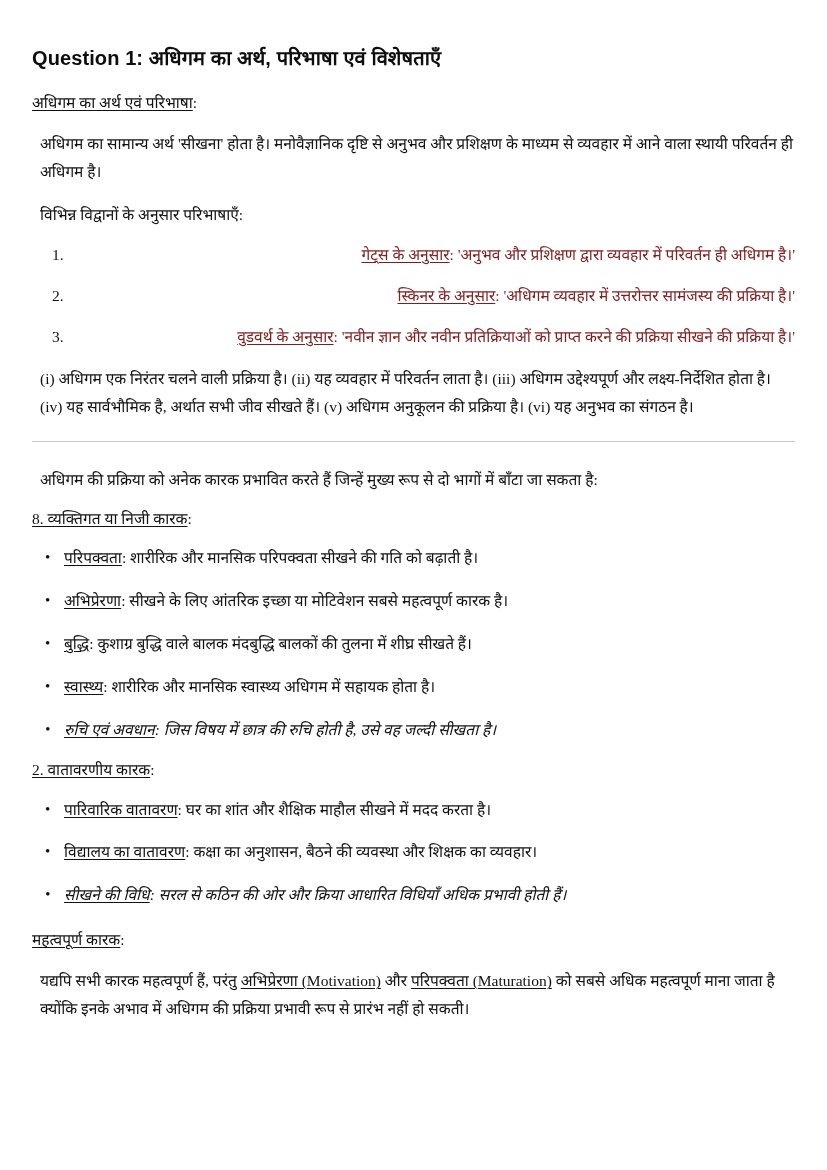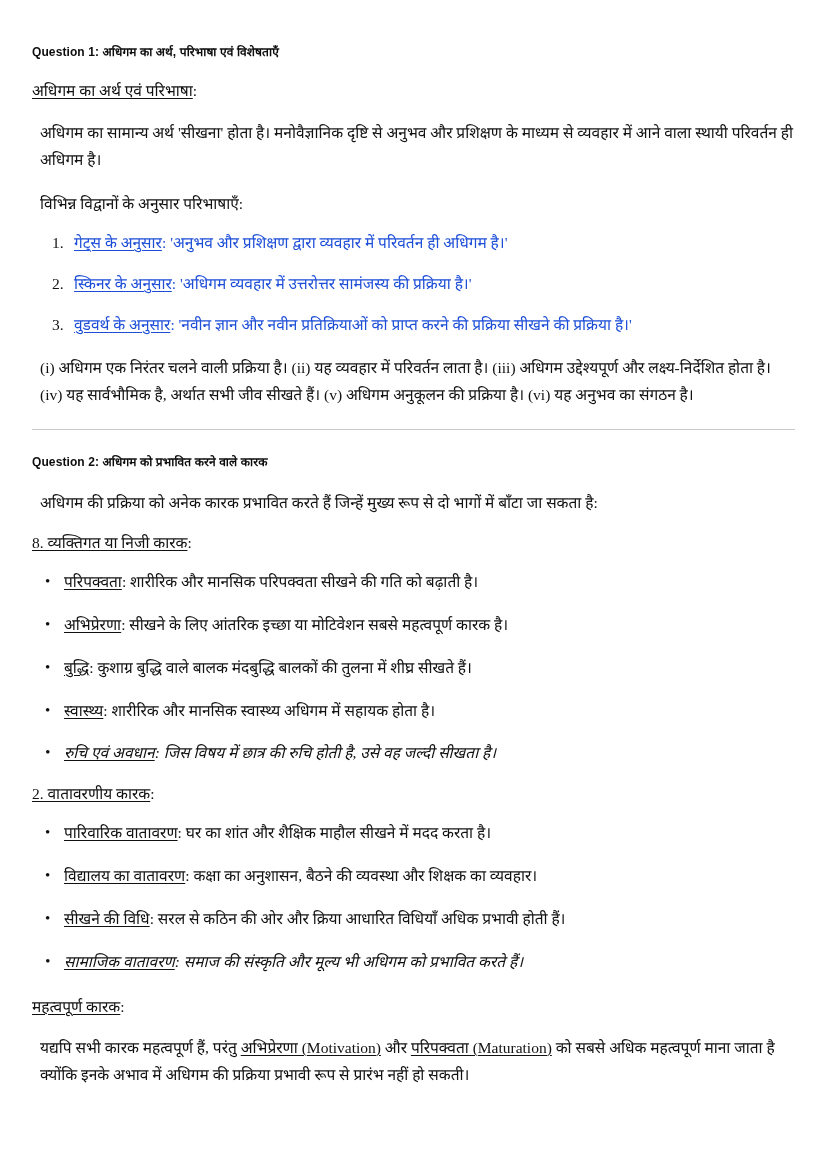--- a/index.html
+++ b/index.html
@@ -21,21 +21,21 @@
     box-sizing: border-box;
     padding: 44px 32px 40px 32px;
     background: #ffffff;
   }
   .section {
     margin: 0;
   }
   .q-heading {
     font-family: "Liberation Sans", "DejaVu Sans", sans-serif;
     font-weight: bold;
-    font-size: 12px;
+    font-size: 20px;
     line-height: 1.45;
     color: #0d0d0d;
     margin: 0 0 18px 0;
     letter-spacing: 0.1px;
   }
   .sub-heading {
     font-size: 15.5px;
     line-height: 1.5;
     margin: 0 0 16px 0;
     color: #111111;
@@ -58,21 +58,22 @@
     padding: 0 0 0 42px;
     list-style: none;
     counter-reset: defitem;
   }
   ol.def-list > li {
     position: relative;
     font-size: 15.5px;
     line-height: 1.6;
     margin: 0 0 16px 0;
     counter-increment: defitem;
-    color: #1d4ed8;
+    color: #7f1d1d;
+    text-align: right;
   }
   ol.def-list > li::before {
     content: counter(defitem) ".";
     position: absolute;
     left: -22px;
     top: 0;
     font-size: 15.5px;
     color: #111111;
   }
   ul.factor-list {
@@ -134,41 +135,39 @@
     </ol>
 
 
     <p class="para">(i) अधिगम एक निरंतर चलने वाली प्रक्रिया है। (ii) यह व्यवहार में परिवर्तन लाता है। (iii) अधिगम उद्देश्यपूर्ण और लक्ष्य-निर्देशित होता है। (iv) यह सार्वभौमिक है, अर्थात सभी जीव सीखते हैं। (v) अधिगम अनुकूलन की प्रक्रिया है। (vi) यह अनुभव का संगठन है।</p>
   </section>
 
   <hr class="sep">
 
   <section class="section">
 
-    <h2 class="q-heading">Question 2: अधिगम को प्रभावित करने वाले कारक</h2>
 
     <p class="para tight">अधिगम की प्रक्रिया को अनेक कारक प्रभावित करते हैं जिन्हें मुख्य रूप से दो भागों में बाँटा जा सकता है:</p>
 
     <p class="sub-heading"><span class="u">8. व्यक्तिगत या निजी कारक</span><span>:</span></p>
 
     <ul class="factor-list">
       <li><span class="u">परिपक्वता</span><span>: </span><span>शारीरिक और मानसिक परिपक्वता सीखने की गति को बढ़ाती है।</span></li>
       <li><span class="u">अभिप्रेरणा</span><span>: </span><span>सीखने के लिए आंतरिक इच्छा या मोटिवेशन सबसे महत्वपूर्ण कारक है।</span></li>
       <li><span class="u">बुद्धि</span><span>: </span><span>कुशाग्र बुद्धि वाले बालक मंदबुद्धि बालकों की तुलना में शीघ्र सीखते हैं।</span></li>
       <li><span class="u">स्वास्थ्य</span><span>: </span><span>शारीरिक और मानसिक स्वास्थ्य अधिगम में सहायक होता है।</span></li>
       <li><span class="u">रुचि एवं अवधान</span><span>: </span><span>जिस विषय में छात्र की रुचि होती है, उसे वह जल्दी सीखता है।</span></li>
     </ul>
 
     <p class="sub-heading"><span class="u">2. वातावरणीय कारक</span><span>:</span></p>
 
     <ul class="factor-list">
       <li><span class="u">पारिवारिक वातावरण</span><span>: </span><span>घर का शांत और शैक्षिक माहौल सीखने में मदद करता है।</span></li>
       <li><span class="u">विद्यालय का वातावरण</span><span>: </span><span>कक्षा का अनुशासन, बैठने की व्यवस्था और शिक्षक का व्यवहार।</span></li>
       <li><span class="u">सीखने की विधि</span><span>: </span><span>सरल से कठिन की ओर और क्रिया आधारित विधियाँ अधिक प्रभावी होती हैं।</span></li>
-      <li><span class="u">सामाजिक वातावरण</span><span>: </span><span>समाज की संस्कृति और मूल्य भी अधिगम को प्रभावित करते हैं।</span></li>
     </ul>
 
     <div class="spacer-sm"></div>
 
     <p class="sub-heading"><span class="u">महत्वपूर्ण कारक</span><span>:</span></p>
 
     <p class="para"><span>यद्यपि सभी कारक महत्वपूर्ण हैं, परंतु </span><span class="u">अभिप्रेरणा (Motivation)</span><span> और </span><span class="u">परिपक्वता (Maturation)</span><span> को सबसे अधिक महत्वपूर्ण माना जाता है क्योंकि इनके अभाव में अधिगम की प्रक्रिया प्रभावी रूप से प्रारंभ नहीं हो सकती।</span></p>
 
   </section>
 </div>

